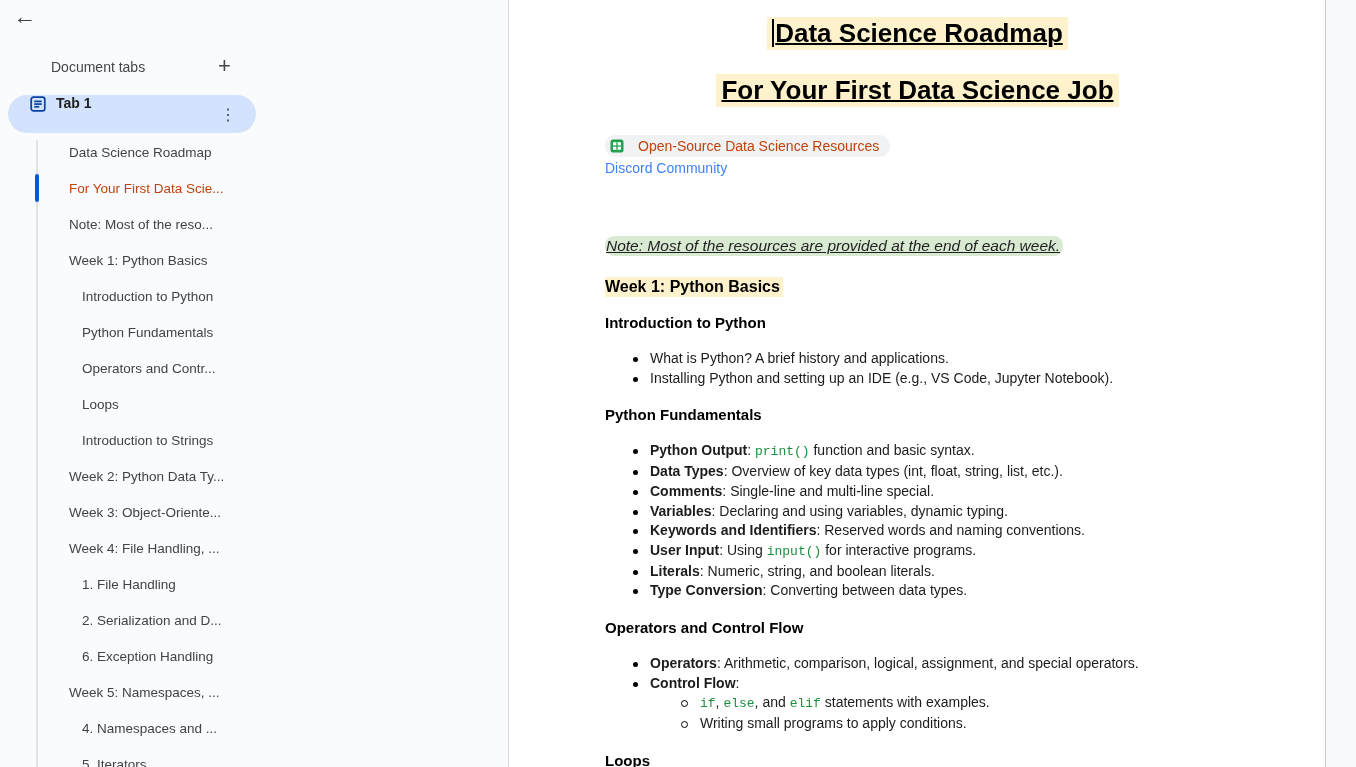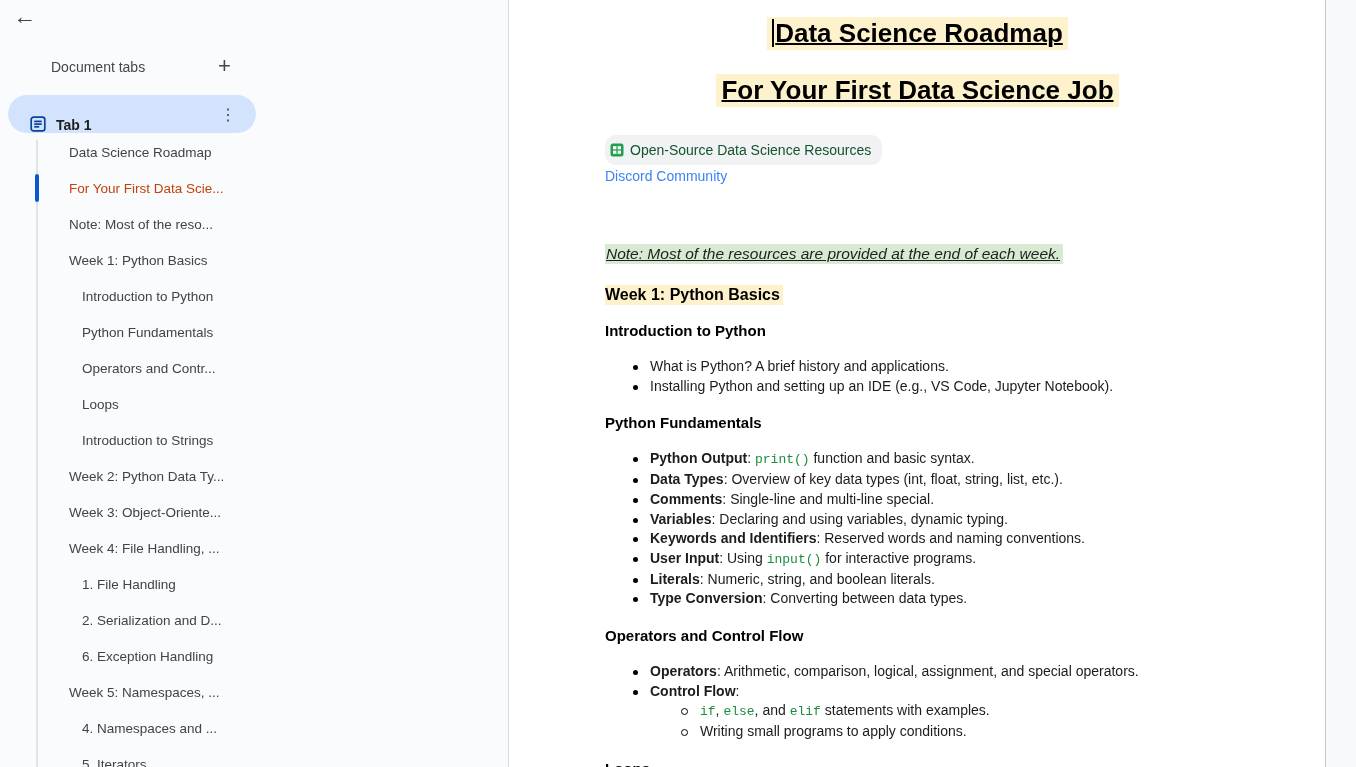--- a/index.html
+++ b/index.html
@@ -9,21 +9,21 @@
 
   
   .sidebar { position:absolute; left:0; top:0; width:509px; height:767px;
              background:#fafbfd; border-right:1px solid #d8dade; }
   .back-btn { position:absolute; left:13px; top:1px; font-size:23px; color:#3c4043;
               cursor:pointer; line-height:30px; }
   .tabs-header { position:absolute; left:20px; top:59px; font-size:14px; color:#444746;margin-left:31px; }
   .add-btn { position:absolute; left:218px; top:53px; font-size:22px; font-weight:400;
              color:#444746; cursor:pointer; }
   .tab-pill { position:absolute; left:8px; top:95px; width:248px; height:38px;
-              border-radius:19px; background:#d3e3fd; display:flex; align-items:flex-end;
+              border-radius:19px; background:#d3e3fd; display:flex; align-items:flex-start;
               cursor:pointer; }
   .tab-pill .doc-icon { margin-left:21px; width:18px; height:18px; }
   .tab-label { margin-left:9px; font-size:14px; font-weight:600; color:#1f1f1f; }
   .kebab { position:absolute; right:20px; top:10px; font-size:16px; color:#444746;
            cursor:pointer; }
 
   .rail { position:absolute; left:36px; top:140px; width:2px; height:627px; background:#e2e3e5; }
   .outline { position:absolute; left:0; top:134px; width:509px; }
   .outline-item { position:relative; height:36px; display:flex; align-items:center;
                   padding-left:69px; font-size:13.5px; color:#3f4448; cursor:pointer; }
@@ -40,29 +40,29 @@
 
   .doc-title { margin:17px 0 0; text-align:center; font-size:26px; font-weight:bold;
                line-height:33px; color:#000; }
   .doc-title.second { margin-top:24px; }
   .doc-title .hl { background:#fdf2cc; text-decoration:underline;
                    text-decoration-thickness:2px; padding:1px 5px 2px; }
   .caret { display:inline-block; width:2px; height:28px; background:#000;
            vertical-align:-5px; margin-right:1px; }
 
   .chip-row { margin:28px 0 0 95px; }
-  .chip { display:inline-flex; align-items:center; gap:6px; background:#f0f2f3;
-          border-radius:11px; padding:0 11px 0 5px; height:30px; font-size:14px;
-          color:#14532d; cursor:pointer; }
+  .chip { display:inline-flex; align-items:center; gap:14px; background:#f0f2f3;
+          border-radius:11px; padding:0 11px 0 5px; height:22px; font-size:14px;
+          color:#c2410c; cursor:pointer; }
   .link-row { margin:3px 0 0 95px; font-size:14px; line-height:17px; }
   .doc-link { color:#3b82f6; cursor:pointer; }
 
   .note-row { margin:59px 0 0 95px; font-size:15.5px; line-height:19px; color:#1f1f1f; }
   .note-row .hl-green { background:#d9ead3; font-style:italic; text-decoration:underline;
-                        padding:1px 3px 2px 1px; }
+                        padding:1px 3px 2px 1px;border-radius:9px; }
 
   .week-heading { margin:23px 0 0 95px; font-size:16px; font-weight:bold;
                   line-height:18px; color:#000; }
   .week-heading .hl { background:#fdf2cc; padding:1px 3px 2px 0; }
 
   .sec-heading { margin:18px 0 0 95px; font-size:15px; font-weight:bold;
                  line-height:18px; color:#000; }
   ul.blist { margin:17px 0 0 95px; padding:0; list-style:none; }
   ul.blist li { position:relative; font-size:14px; line-height:19.7px; color:#1c1c1c; }
   ul.blist li.lvl1 { padding-left:45px; }

